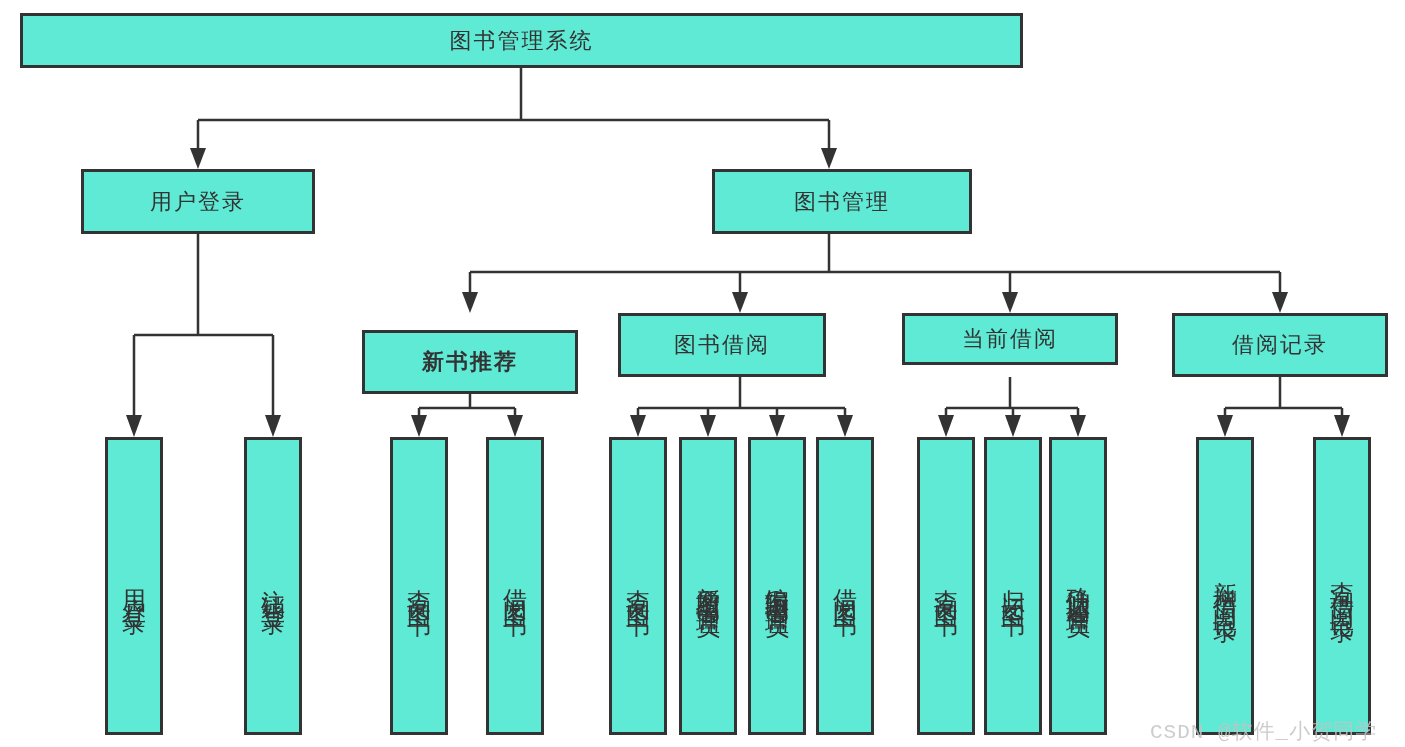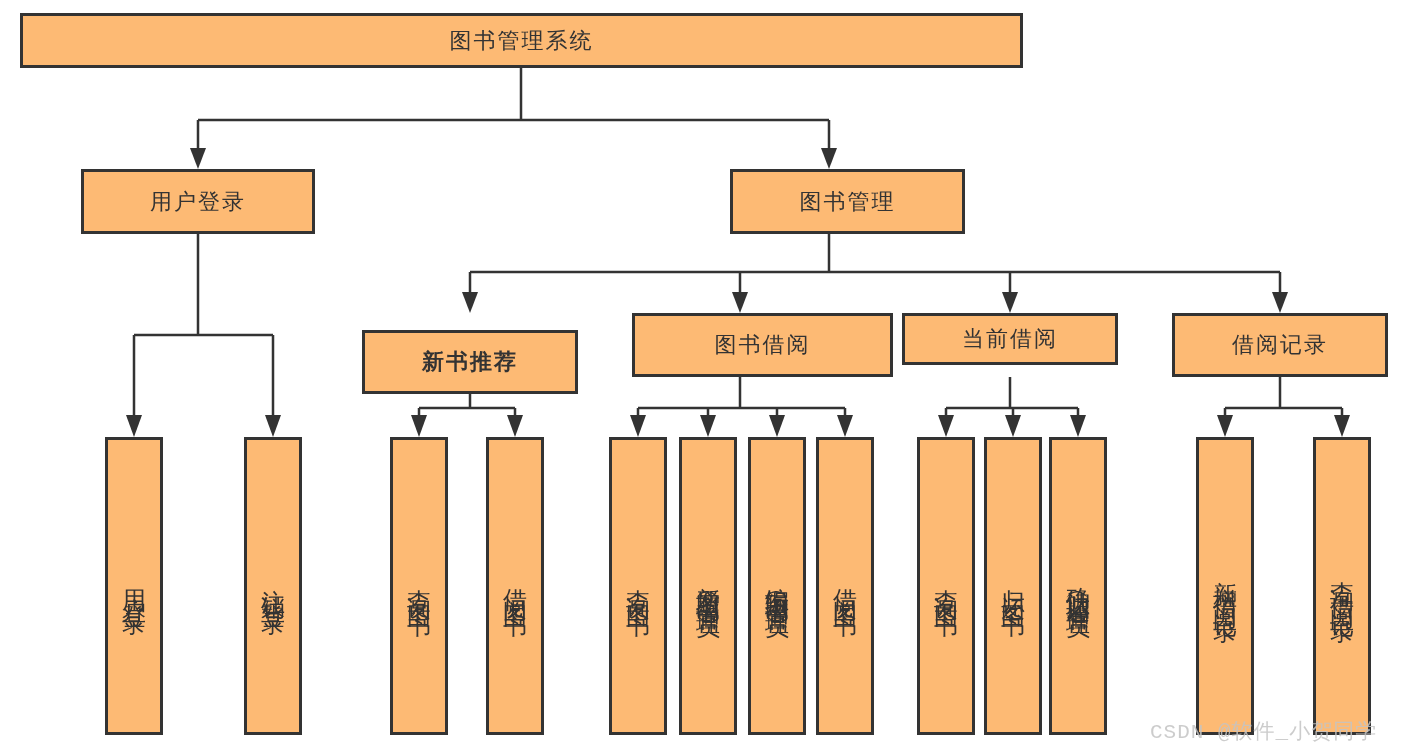--- a/index.html
+++ b/index.html
@@ -8,21 +8,21 @@
     width:1405px;height:747px;
     background:#ffffff;
     font-family:"Liberation Sans","DejaVu Sans",sans-serif;
     color:#333333;
     overflow:hidden;
   }
   .connectors{position:absolute;left:0;top:0;}
   .box{
     position:absolute;
     box-sizing:border-box;
-    background:#fdba74;
+    background:#5eead4;
     border:3px solid #333333;
     display:flex;
     align-items:center;
     justify-content:center;
     color:#333333;
   }
   .hbox{
     font-size:22px;
     letter-spacing:2px;
     white-space:nowrap;
@@ -105,24 +105,24 @@
     <polygon fill="#333333" points="938,415 954,415 946,437"></polygon>
     <polygon fill="#333333" points="1005,415 1021,415 1013,437"></polygon>
     <polygon fill="#333333" points="1070,415 1086,415 1078,437"></polygon>
     <polygon fill="#333333" points="1217,415 1233,415 1225,437"></polygon>
     <polygon fill="#333333" points="1334,415 1350,415 1342,437"></polygon>
   </svg>
 
   <div class="box hbox" style="left:20px;top:13px;width:1003px;height:55px;">图书管理系统</div>
 
   <div class="box hbox" style="left:81px;top:169px;width:234px;height:65px;">用户登录</div>
-  <div class="box hbox" style="left:712px;top:169px;width:235px;height:65px;margin-left:18px;">图书管理</div>
+  <div class="box hbox" style="left:712px;top:169px;width:260px;height:65px;">图书管理</div>
 
   <div class="box hbox" style="left:362px;top:330px;width:216px;height:64px;font-weight:bold;">新书推荐</div>
-  <div class="box hbox" style="left:632px;top:313px;width:261px;height:64px;font-family:Liberation Mono, monospace;">图书借阅</div>
+  <div class="box hbox" style="left:618px;top:313px;width:208px;height:64px;font-family:Liberation Mono, monospace;">图书借阅</div>
   <div class="box hbox" style="left:902px;top:313px;width:216px;height:52px;">当前借阅</div>
   <div class="box hbox" style="left:1172px;top:313px;width:216px;height:64px;">借阅记录</div>
 
   <div class="box leaf" style="left:105px;top:437px;width:58px;height:298px;">用户登录</div>
   <div class="box leaf" style="left:244px;top:437px;width:58px;height:298px;">注销登录</div>
 
   <div class="box leaf" style="left:390px;top:437px;width:58px;height:298px;">查询图书</div>
   <div class="box leaf" style="left:486px;top:437px;width:58px;height:298px;">借阅图书</div>
 
   <div class="box leaf" style="left:609px;top:437px;width:58px;height:298px;">查询图书</div>

